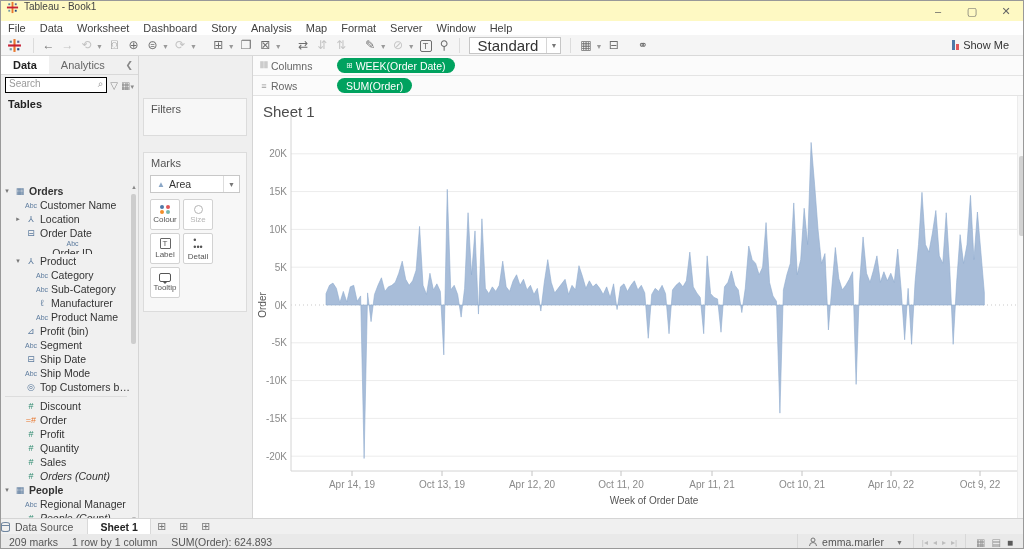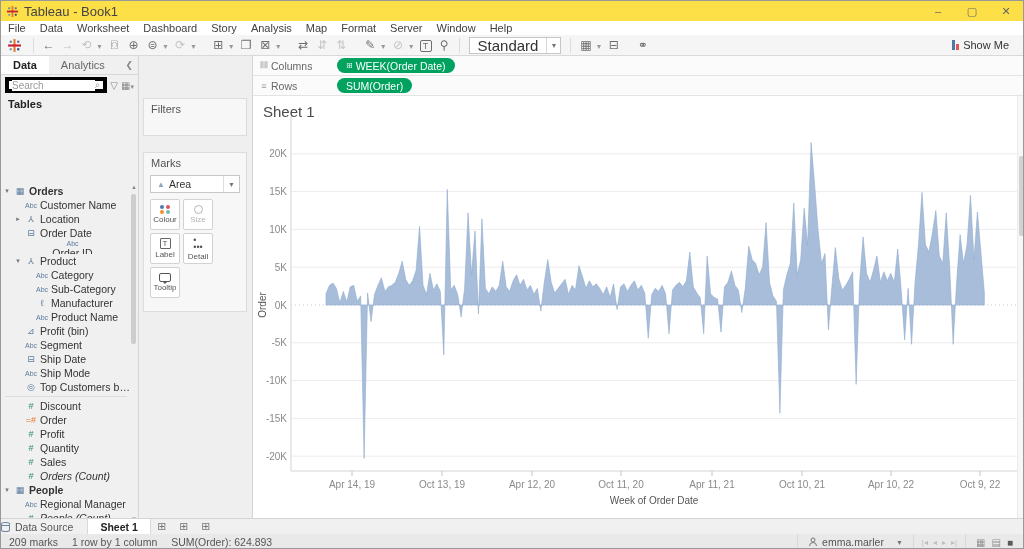--- a/index.html
+++ b/index.html
@@ -2,21 +2,21 @@
 <html><head>
 <meta charset="utf-8">
 <style>
   *{box-sizing:border-box;margin:0;padding:0}
   html,body{background:#cfcfcf}
   #app{position:relative;width:1024px;height:549px;background:#fff;border:1px solid #999;
        font-family:"Liberation Sans","DejaVu Sans",sans-serif;overflow:hidden;color:#333}
   .abs{position:absolute}
 
   
-  #titlebar{left:0;top:0;width:100%;height:20px;background:#fde047;display:flex;align-items:center;padding-left:5px;font-size:13px;color:#444}
+  #titlebar{left:0;top:0;width:100%;height:20px;background:#fef9c3;display:flex;padding-left:5px;font-size:10px;color:#444}
   #winctrl{right:0;top:0;height:20px;display:flex}
   #winctrl span{width:34px;height:20px;display:flex;align-items:center;justify-content:center;color:#666;font-size:11px}
 
   
   #menubar{left:0;top:20px;width:100%;height:14px;display:flex;gap:14px;padding-left:7px;font-size:11px;color:#404040;align-items:center;background:#fff}
   #menubar span{cursor:default}
 
   
   #toolbar{left:0;top:34px;width:100%;height:21px;background:#f5f5f5;border-bottom:1px solid #d9d9d9;display:flex;align-items:center;padding:0 6px;font-size:11px}
   .ticon{display:inline-flex;align-items:center;justify-content:center;min-width:17px;height:17px;color:#6e6e6e;font-size:12px;margin:0 1px}
@@ -35,21 +35,21 @@
   #datapane{left:0;top:55px;width:138px;height:462px;background:#f0f0f0;border-right:1px solid #d5d5d5}
   #dtabs{display:flex;height:19px;font-size:11px;border-bottom:1px solid #d9d9d9;align-items:center}
   #dtabs .tab{padding:0 12px;height:100%;display:flex;align-items:center}
   #dtabs .tab.active{background:#fff;font-weight:bold;color:#222}
   #dtabs .tab.inactive{color:#666}
   #dtabs .collapse{margin-left:auto;padding-right:5px;color:#888;font-size:9px}
   #dsrow{display:flex;align-items:center;gap:4px;height:18px;padding-left:6px;font-size:11px;color:#333;background:#fbfbfb;border-bottom:1px solid #e4e4e4}
   .icon-db{display:inline-block;width:9px;height:10px;border:1px solid #6f86a0;border-radius:4px/2px;position:relative}
   .icon-db::before{content:"";position:absolute;left:0;right:0;top:2px;border-top:1px solid #6f86a0}
   #searchrow{display:flex;align-items:center;height:20px;padding:2px 4px;gap:3px}
-  #searchbox{flex:1;display:flex;align-items:center;height:16px;background:#fff;border:4px solid #000000;padding:0 3px}
+  #searchbox{flex:1;display:flex;align-items:flex-start;height:16px;background:#fff;border:1px solid #000000;padding:0 3px}
   #searchbox input{flex:1;border:0;outline:0;font-size:10px;color:#333;width:50px;font-family:inherit}
   #searchbox input::placeholder{color:#9a9a9a}
   .sicon{color:#8a8a8a;font-size:10px}
   #tables-h,#params-h{font-size:11px;font-weight:bold;color:#222;padding:3px 0 2px 7px}
   #field-list{position:absolute;top:128px;left:0;width:130px;height:338px;overflow:hidden}
   .frow{display:flex;align-items:center;height:14px;font-size:10.5px;color:#333;white-space:nowrap}
   .frow .exp{width:8px;font-size:7px;color:#777;text-align:center;flex:none}
   .ficon{width:18px;flex:none;text-align:center;font-size:9px}
   .ficon.abc{font-size:7px;letter-spacing:0}
   .frow.bold{font-weight:bold}

